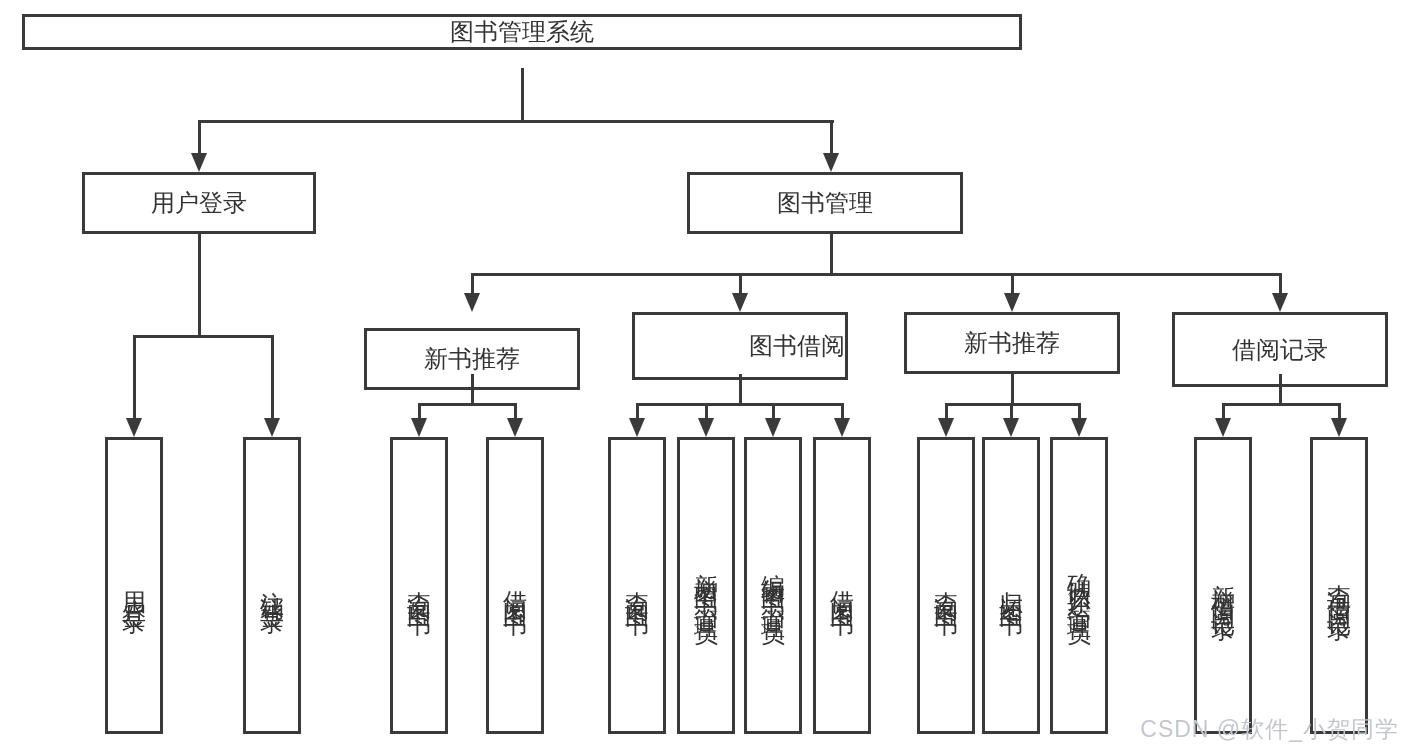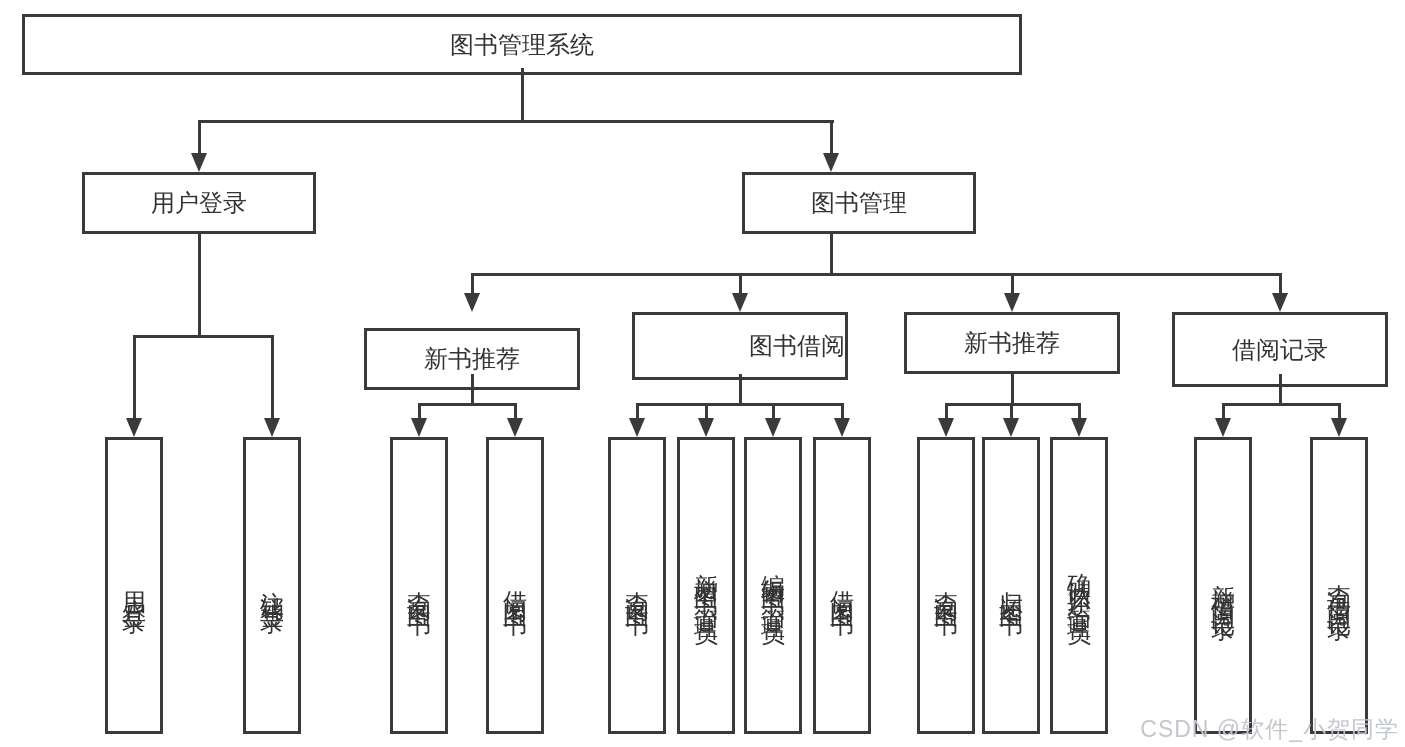--- a/index.html
+++ b/index.html
@@ -30,35 +30,35 @@
   .watermark{
     position:absolute;top:714px;right:6px;font-size:23px;letter-spacing:1px;
     color:#c3c6cb;z-index:10;white-space:nowrap;
   }
 </style>
 </head>
 <body>
 
 <div class="canvas">
 
-  <div class="box" style="left:22px;top:14px;width:1000px;height:61px;">
+  <div class="box" style="left:22px;top:14px;width:1000px;height:36px;">
     <span>图书管理系统</span>
   </div>
 
   <div class="vline" style="left:521px;top:68px;height:54px;"></div>
   <div class="hline" style="left:198px;top:120px;width:636px;"></div>
   <div class="vline" style="left:198px;top:120px;height:37px;"></div>
   <div class="vline" style="left:830px;top:120px;height:37px;"></div>
   <div class="ah" style="left:191px;top:153px;"></div>
   <div class="ah" style="left:823px;top:153px;"></div>
 
   <div class="box" style="left:82px;top:172px;width:234px;height:62px;">
     <span>用户登录</span>
   </div>
-  <div class="box" style="left:742px;top:172px;width:234px;height:62px;">
+  <div class="box" style="left:687px;top:172px;width:276px;height:62px;">
     <span>图书管理</span>
   </div>
 
   <div class="vline" style="left:198px;top:234px;height:104px;"></div>
   <div class="hline" style="left:133px;top:335px;width:141px;"></div>
   <div class="vline" style="left:133px;top:335px;height:88px;"></div>
   <div class="vline" style="left:271px;top:335px;height:88px;"></div>
   <div class="ah" style="left:126px;top:418px;"></div>
   <div class="ah" style="left:264px;top:418px;"></div>
 

